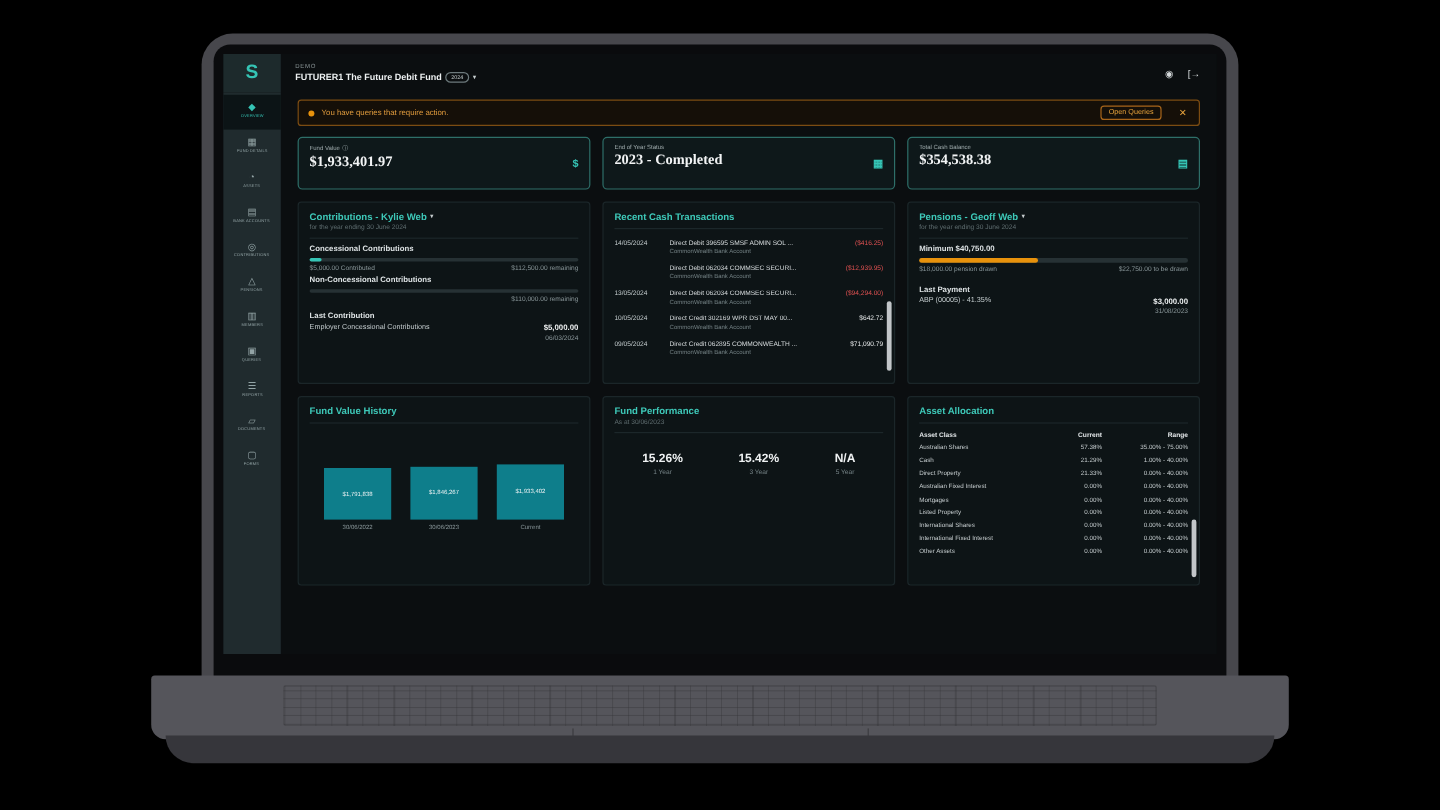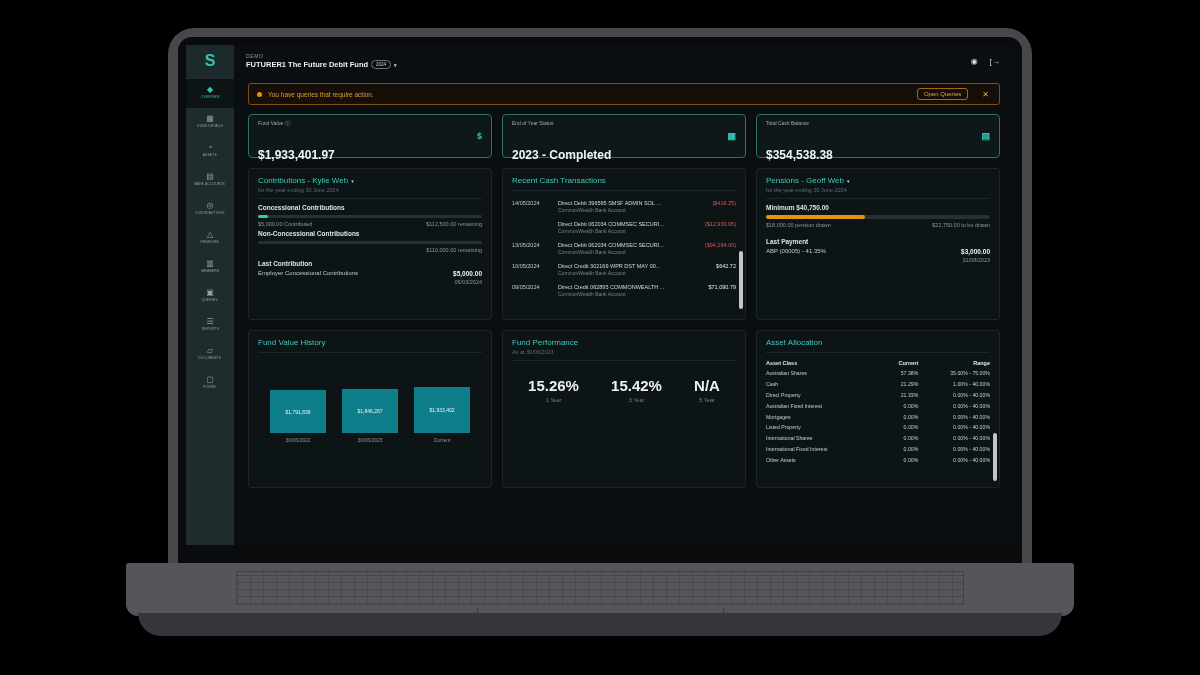--- a/index.html
+++ b/index.html
@@ -56,30 +56,30 @@
   .alert .dot{width:5px;height:5px;border-radius:50%;background:#e8920c;}
   .alert .msg{font-size:6.5px;color:#e09b3d;}
   .alert .btn{margin-left:auto;border:1px solid #a8651a;color:#e8a33c;font-size:6px;
     padding:2px 6px;border-radius:3px;cursor:pointer;background:transparent;}
   .alert .x{color:#e8a33c;font-size:8px;margin:0 2px 0 8px;cursor:pointer;}
 
   .stats{display:grid;grid-template-columns:1fr 1fr 1fr;gap:10px;margin-top:9px;}
   .stat{border:1px solid #2e6f69;background:#0e181a;border-radius:4px;padding:5px 9px;
     position:relative;height:44px;box-sizing:border-box;}
   .stat .lb{font-size:5px;color:#9fabad;display:flex;align-items:center;gap:2px;}
-  .stat .val{font-size:12px;font-weight:bold;color:#f2f4f5;margin-top:22px;}
+  .stat .val{font-size:12px;font-weight:bold;color:#f2f4f5;margin-top:0;font-family:Liberation Serif, serif;}
   .stat .ic{position:absolute;right:9px;top:50%;transform:translateY(-50%);
     color:#35c4b5;font-size:9px;font-weight:bold;}
 
   .panels{display:grid;grid-template-columns:1fr 1fr 1fr;gap:10px;margin-top:10px;}
   .panel{background:#0d1416;border:1px solid #1b2629;border-radius:3px;padding:7px 9px;
     box-sizing:border-box;position:relative;overflow:hidden;}
   .panel.mid{height:152px;}
   .panel.bot{height:158px;}
-  .p-title{font-size:8px;color:#3ec9b9;font-weight:400;display:flex;align-items:center;gap:3px;}
+  .p-title{font-size:8px;color:#3ec9b9;font-weight:700;display:flex;align-items:center;gap:3px;}
   .p-sub{font-size:5.5px;color:#5f6d70;margin-top:2px;}
   .divider{border-top:1px solid #1c272a;margin:5px 0;}
 
   .sec-lb{font-size:6.5px;color:#dde2e4;font-weight:600;margin-top:3px;}
   .track{height:3px;background:#263134;border-radius:2px;margin-top:4px;}
   .track.tall{height:4px;}
   .fill{height:100%;background:#35c4b5;border-radius:2px;}
   .fill.orange{background:#e8920c;}
   .meta-row{display:flex;justify-content:space-between;font-size:5.5px;color:#8a979a;margin-top:3px;}
   .last-row{display:flex;justify-content:space-between;margin-top:3px;align-items:flex-start;}
@@ -100,21 +100,21 @@
 
   .bars{display:flex;justify-content:space-around;align-items:flex-end;height:74px;
     margin-top:16px;padding:0 4px;}
   .bar-wrap{display:flex;flex-direction:column;align-items:center;width:56px;}
   .bar{width:100%;background:#0e7e8b;display:flex;align-items:center;justify-content:center;}
   .bar .bv{font-size:5px;color:#eef3f4;white-space:nowrap;}
   .bar-lb{font-size:5px;color:#8a979a;margin-top:4px;}
 
   .perf{display:flex;justify-content:space-around;margin-top:16px;}
   .perf-item{text-align:center;}
-  .pv{font-size:15px;font-weight:bold;color:#eef1f2;}
+  .pv{font-size:10px;font-weight:bold;color:#eef1f2;}
   .pl{font-size:5.5px;color:#768487;margin-top:3px;}
 
   .aa-table{width:100%;border-collapse:collapse;margin-top:2px;}
   .aa-table th{font-size:5.5px;color:#e3e7e9;font-weight:bold;text-align:left;padding:2px 0;}
   .aa-table th.r, .aa-table td.r{text-align:right;}
   .aa-table td{font-size:5.2px;color:#c6cdcf;padding:2.4px 0;}
 </style>
 </head>
 <body>
 

